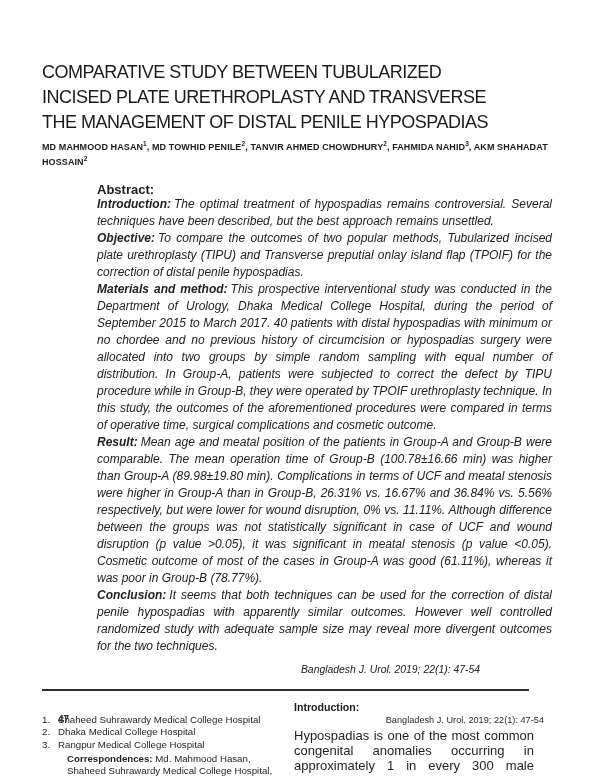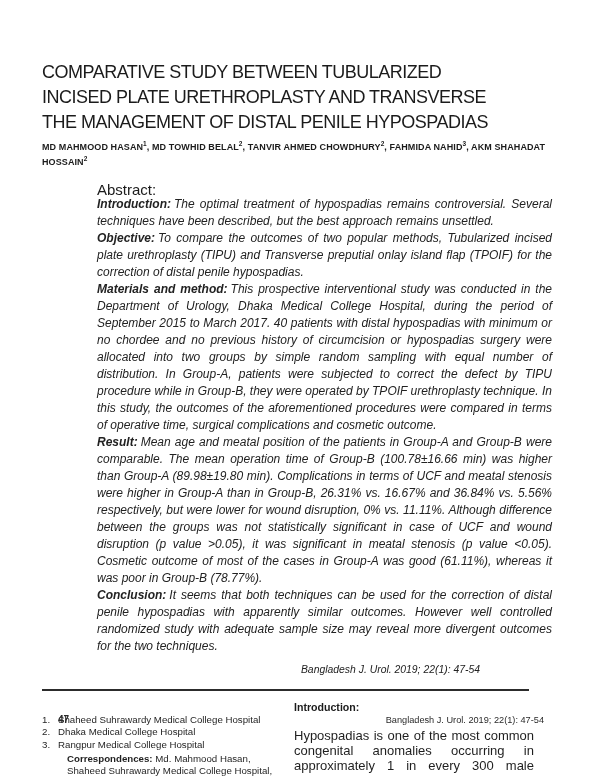--- a/index.html
+++ b/index.html
@@ -14,21 +14,21 @@
   }
   .content { position: absolute; left: 42px; top: 60px; width: 510px; }
 
   .title { font-size: 18px; line-height: 25px; letter-spacing: -0.5px; font-weight: 400; color: #1b1b1b; }
   .title-line { white-space: nowrap; }
 
   .authors { margin-top: 3px; font-size: 9px; font-weight: 700; line-height: 12px; color: #1b1b1b; letter-spacing: 0.1px; }
   .authors sup { font-size: 6.5px; }
 
   .abstract { margin-left: 55px; width: 455px; margin-top: 15px; }
-  .abs-heading { font-size: 15px; font-weight: 400; line-height: 13px; color: #1b1b1b; }
+  .abs-heading { font-size: 13px; font-weight: 700; line-height: 13px; color: #1b1b1b; }
   .abs-para { font-style: italic; font-size: 12px; line-height: 17px; text-align: justify; margin-top: 0; color: #222222; }
   .abs-label { font-weight: 700; margin-right: 3px; }
   .abs-citation { font-style: italic; font-size: 10.4px; line-height: 13px; text-align: right; padding-right: 72px; margin-top: 8px; color: #222222; }
 
   .rule { height: 2px; background: #2c2c2c; width: 487px; margin-top: 13px; }
 
   .columns { display: flex; margin-top: 10px; }
   .col-left { width: 240px; margin-right: 12px; font-size: 9.7px; line-height: 12.3px; color: #1f1f1f; margin-top: 13px; }
   .aff-row { display: flex; }
   .aff-num { width: 16px; flex: 0 0 16px; }
@@ -51,21 +51,21 @@
 
 <div class="page">
   <div class="content">
 
     <h1 class="title">
       <div class="title-line">COMPARATIVE STUDY BETWEEN TUBULARIZED</div>
       <div class="title-line">INCISED PLATE URETHROPLASTY AND TRANSVERSE</div>
       <div class="title-line">THE MANAGEMENT OF DISTAL PENILE HYPOSPADIAS</div>
     </h1>
 
-    <p class="authors"><span><span>MD MAHMOOD HASAN</span><sup>1</sup><span>, </span></span><span><span>MD TOWHID BELAL</span><sup>2</sup><span>, </span></span><span><span>TANVIR AHMED CHOWDHURY</span><sup>2</sup><span>, </span></span><span><span>FAHMIDA NAHID</span><sup>3</sup><span>, </span></span><span><span>AKM SHAHADAT HOSSAIN</span><sup>2</sup></span></p>
+    <p class="authors"><span><span>MD MAHMOOD HASAN</span><sup>1</sup><span>, </span></span><span><span>MD TOWHID PENILE</span><sup>2</sup><span>, </span></span><span><span>TANVIR AHMED CHOWDHURY</span><sup>2</sup><span>, </span></span><span><span>FAHMIDA NAHID</span><sup>3</sup><span>, </span></span><span><span>AKM SHAHADAT HOSSAIN</span><sup>2</sup></span></p>
 
     <div class="abstract">
       <div class="abs-heading">Abstract:</div>
 
       <p class="abs-para"><span class="abs-label">Introduction:</span><span>The optimal treatment of hypospadias remains controversial. Several techniques have been described, but the best approach remains unsettled.</span></p>
 
       <p class="abs-para"><span class="abs-label">Objective:</span><span>To compare the outcomes of two popular methods, Tubularized incised plate urethroplasty (TIPU) and Transverse preputial onlay island flap (TPOIF) for the correction of distal penile hypospadias.</span></p>
 
       <p class="abs-para"><span class="abs-label">Materials and method:</span><span>This prospective interventional study was conducted in the Department of Urology, Dhaka Medical College Hospital, during the period of September 2015 to March 2017. 40 patients with distal hypospadias with minimum or no chordee and no previous history of circumcision or hypospadias surgery were allocated into two groups by simple random sampling with equal number of distribution. In Group-A, patients were subjected to correct the defect by TIPU procedure while in Group-B, they were operated by TPOIF urethroplasty technique. In this study, the outcomes of the aforementioned procedures were compared in terms of operative time, surgical complications and cosmetic outcome.</span></p>
 

